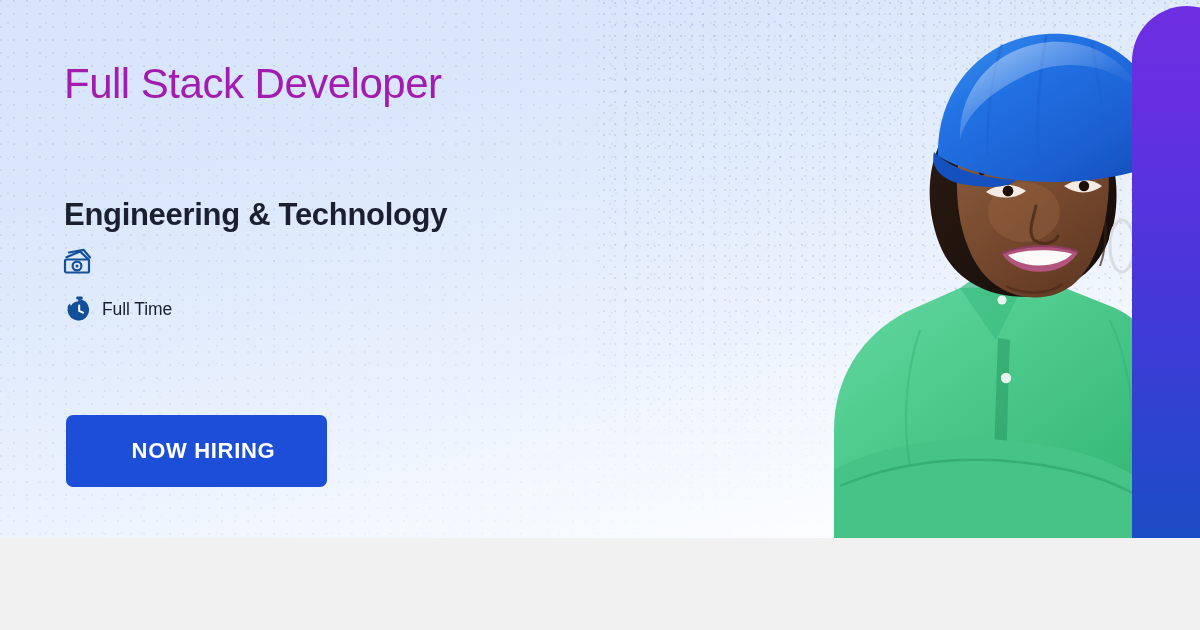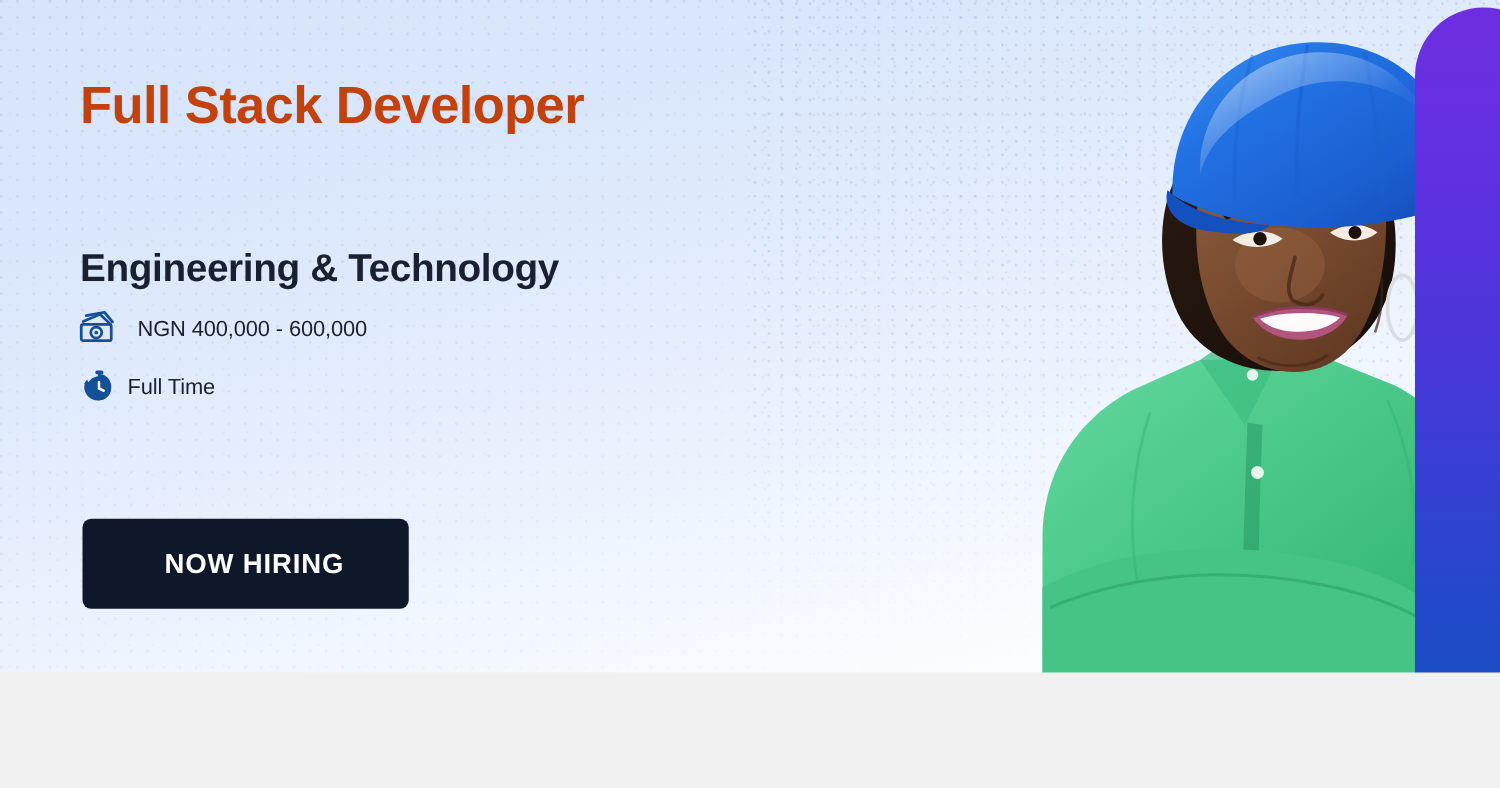--- a/index.html
+++ b/index.html
@@ -50,23 +50,23 @@
     background-position: 3px 2px, 9px 7px;
     opacity:0.85;
     left:600px; right:0; top:0; bottom:0;
     -webkit-mask-image: linear-gradient(to bottom, rgba(0,0,0,1) 0%, rgba(0,0,0,0.8) 55%, rgba(0,0,0,0.15) 85%, rgba(0,0,0,0) 100%);
     mask-image: linear-gradient(to bottom, rgba(0,0,0,1) 0%, rgba(0,0,0,0.8) 55%, rgba(0,0,0,0.15) 85%, rgba(0,0,0,0) 100%);
   }
 
   
   .job-title {
     position:absolute; left:64px; top:60px;
-    font-size:42px; font-weight:bold;
+    font-size:42px; font-weight:normal;
     letter-spacing:-0.5px;
-    color:#c2410c;
+    color:#a21caf;
     white-space:nowrap;
   }
   .job-category {
     position:absolute; left:64px; top:176px;
     font-size:31px; font-weight:bold;
     letter-spacing:-0.3px;
     color:#1b2030;
     white-space:nowrap;
     margin-top:21px;
   }
@@ -90,21 +90,21 @@
     color:#1b2030;
     letter-spacing:-0.1px;
     white-space:nowrap;
   }
   .meta-row.salary .meta-text { padding-left:8px; }
 
   
   .cta {
     position:absolute; left:66px; top:415px;
     width:261px; height:72px;
-    background:#0f172a;
+    background:#1d4ed8;
     border:none;
     border-radius:7px;
     color:#ffffff;
     font-family:"Liberation Sans", sans-serif;
     font-size:22px;
     font-weight:bold;
     letter-spacing:0.7px;
     cursor:pointer;
     display:flex; align-items:center; justify-content:center;padding-left:14px;
   }
@@ -265,21 +265,20 @@
         <svg width="32" height="30" viewBox="0 0 32 30" xmlns="http://www.w3.org/2000/svg">
           <g fill="none" stroke="#14509a" stroke-width="2.2" stroke-linejoin="round" stroke-linecap="round">
             <path d="M6 4.5 L20.5 1.8 L27 9.5"></path>
             <path d="M3.5 9.2 L17 3.4 L25.5 11.5"></path>
             <rect x="2" y="11.5" width="24" height="13" rx="1.6"></rect>
           </g>
           <circle cx="14" cy="18" r="4.4" fill="none" stroke="#14509a" stroke-width="2.2"></circle>
           <circle cx="14" cy="18" r="1.5" fill="#14509a"></circle>
         </svg>
       </span>
-      <span class="meta-text">NGN 400,000 - 600,000</span>
     </div>
 
 
     <div class="meta-row">
       <span class="meta-icon">
         <svg width="30" height="30" viewBox="0 0 30 30" xmlns="http://www.w3.org/2000/svg">
           <path d="M18.5 6.6 A 9.6 9.6 0 1 1 6.2 12.4" fill="#14509a" stroke="#14509a" stroke-width="2.4" stroke-linecap="round"></path>
           <circle cx="16.2" cy="16.6" r="9.6" fill="#14509a"></circle>
           <path d="M6.6 9.6 L4.3 13.2 L8.6 13.4 Z" fill="#14509a"></path>
           <rect x="13.3" y="2.4" width="6.4" height="3" rx="1.2" fill="#14509a"></rect>

